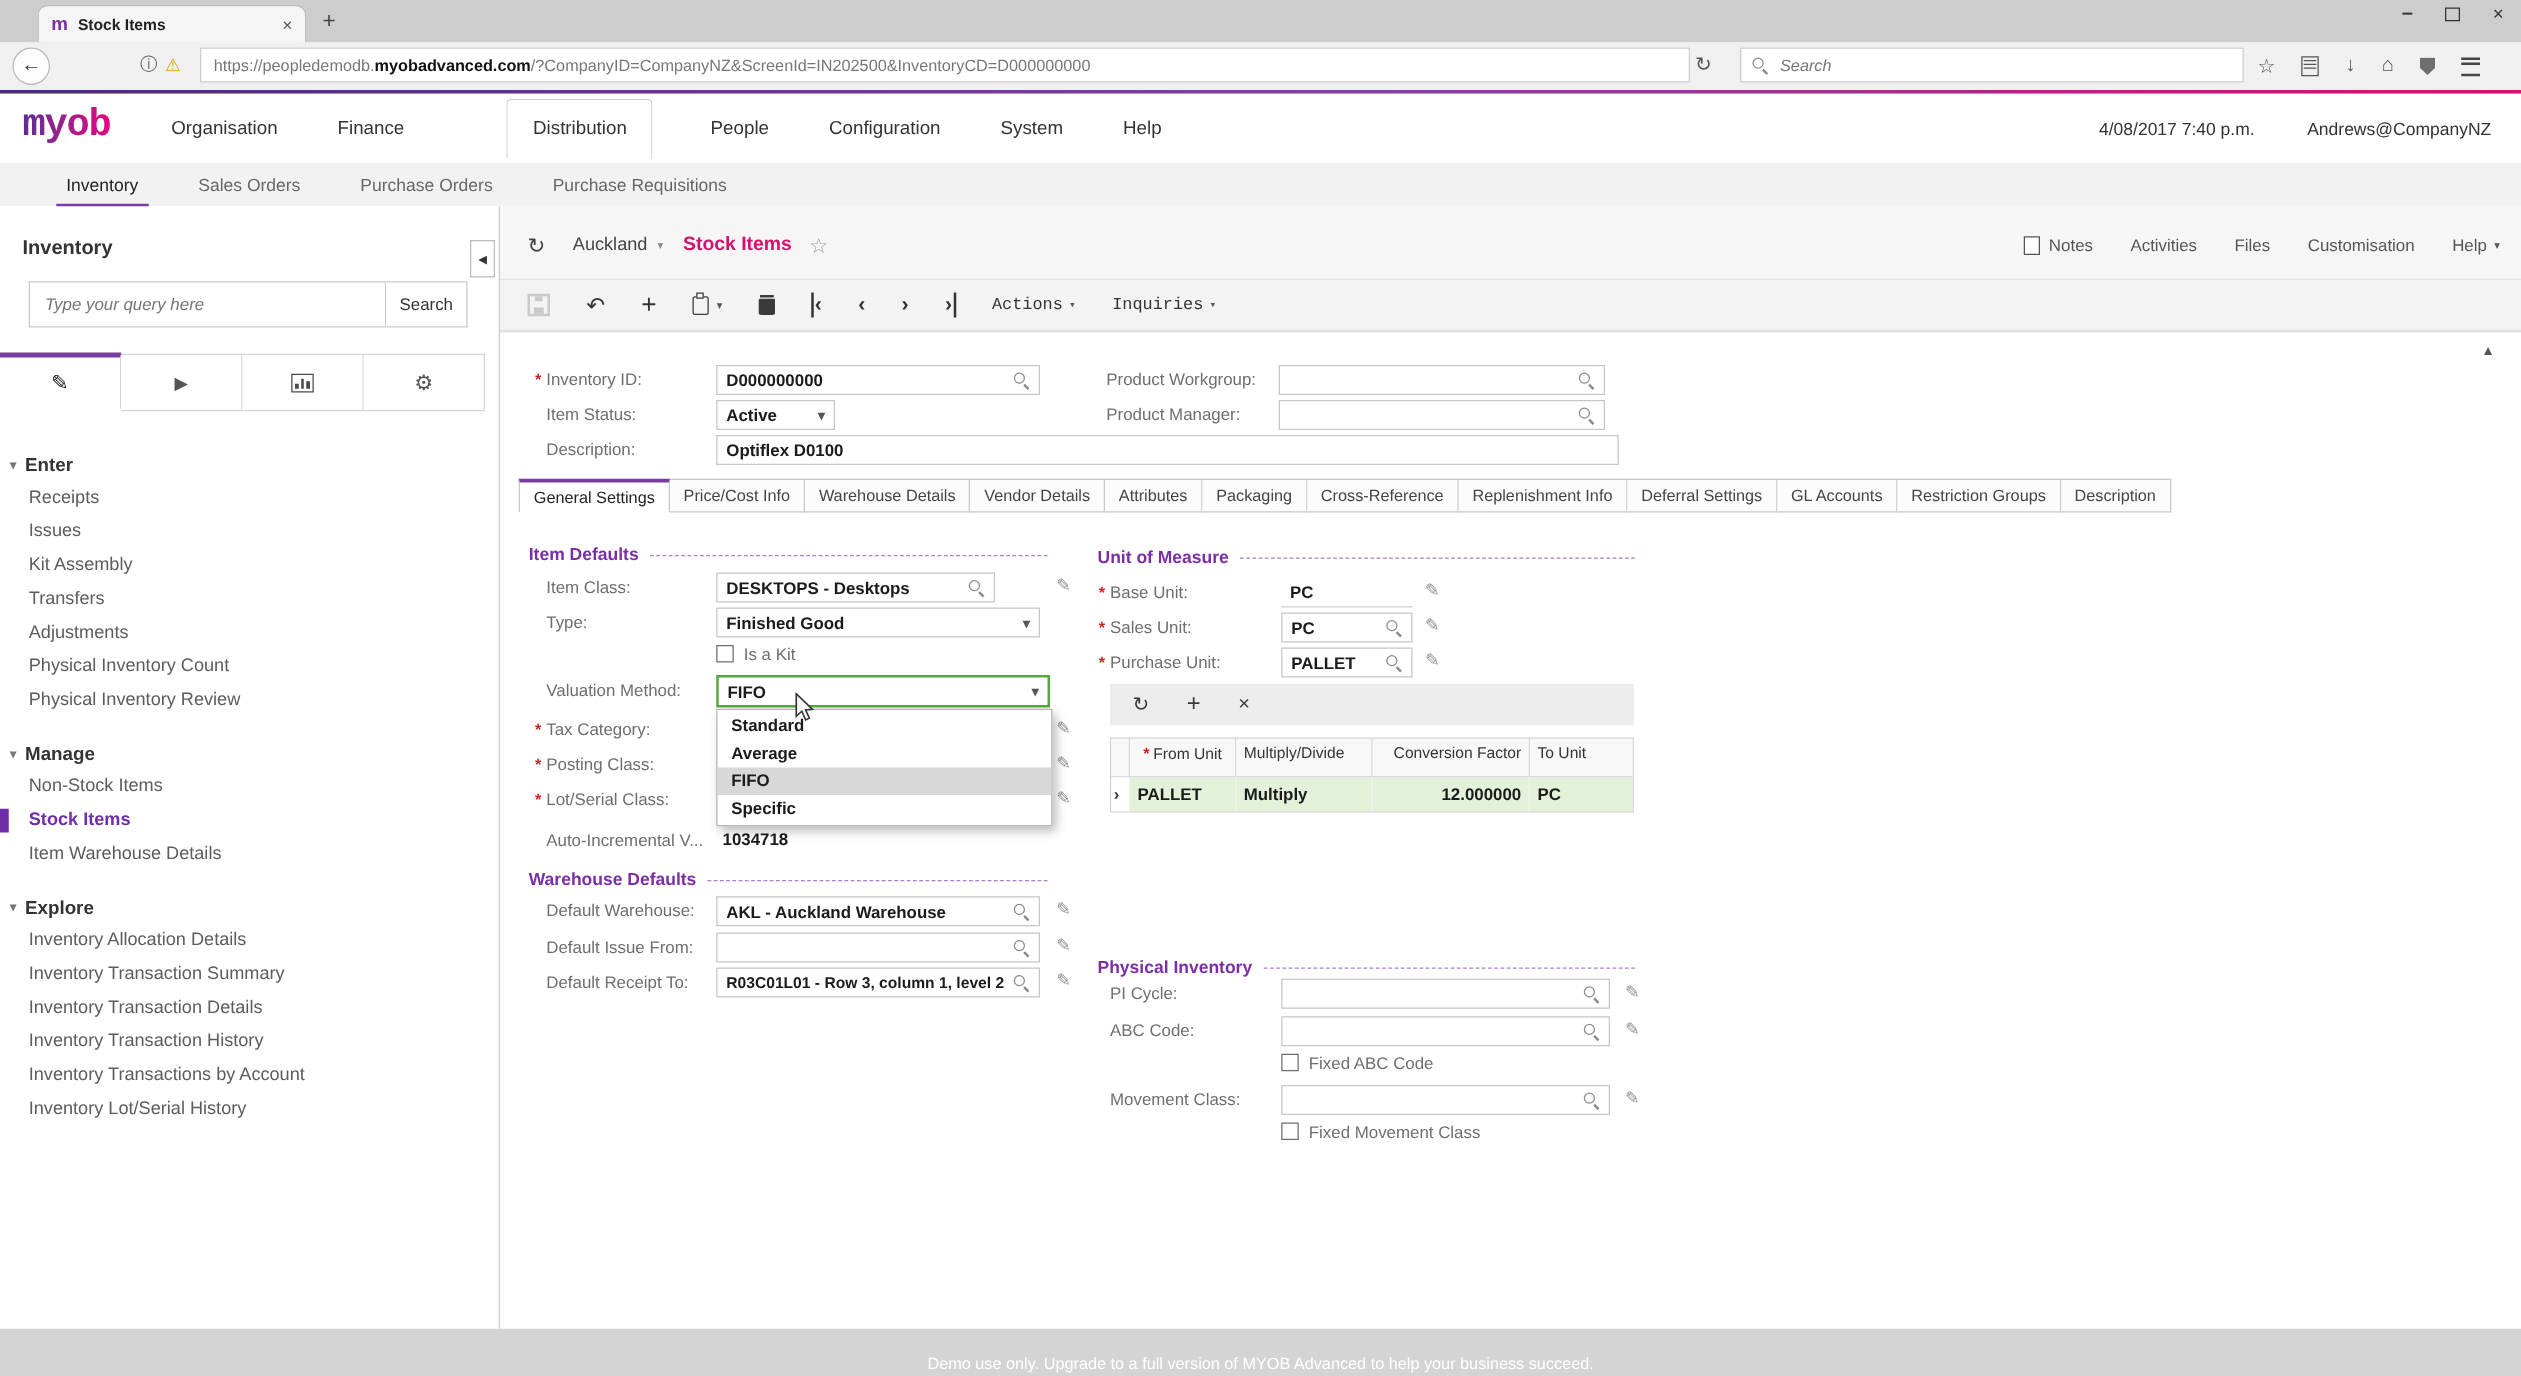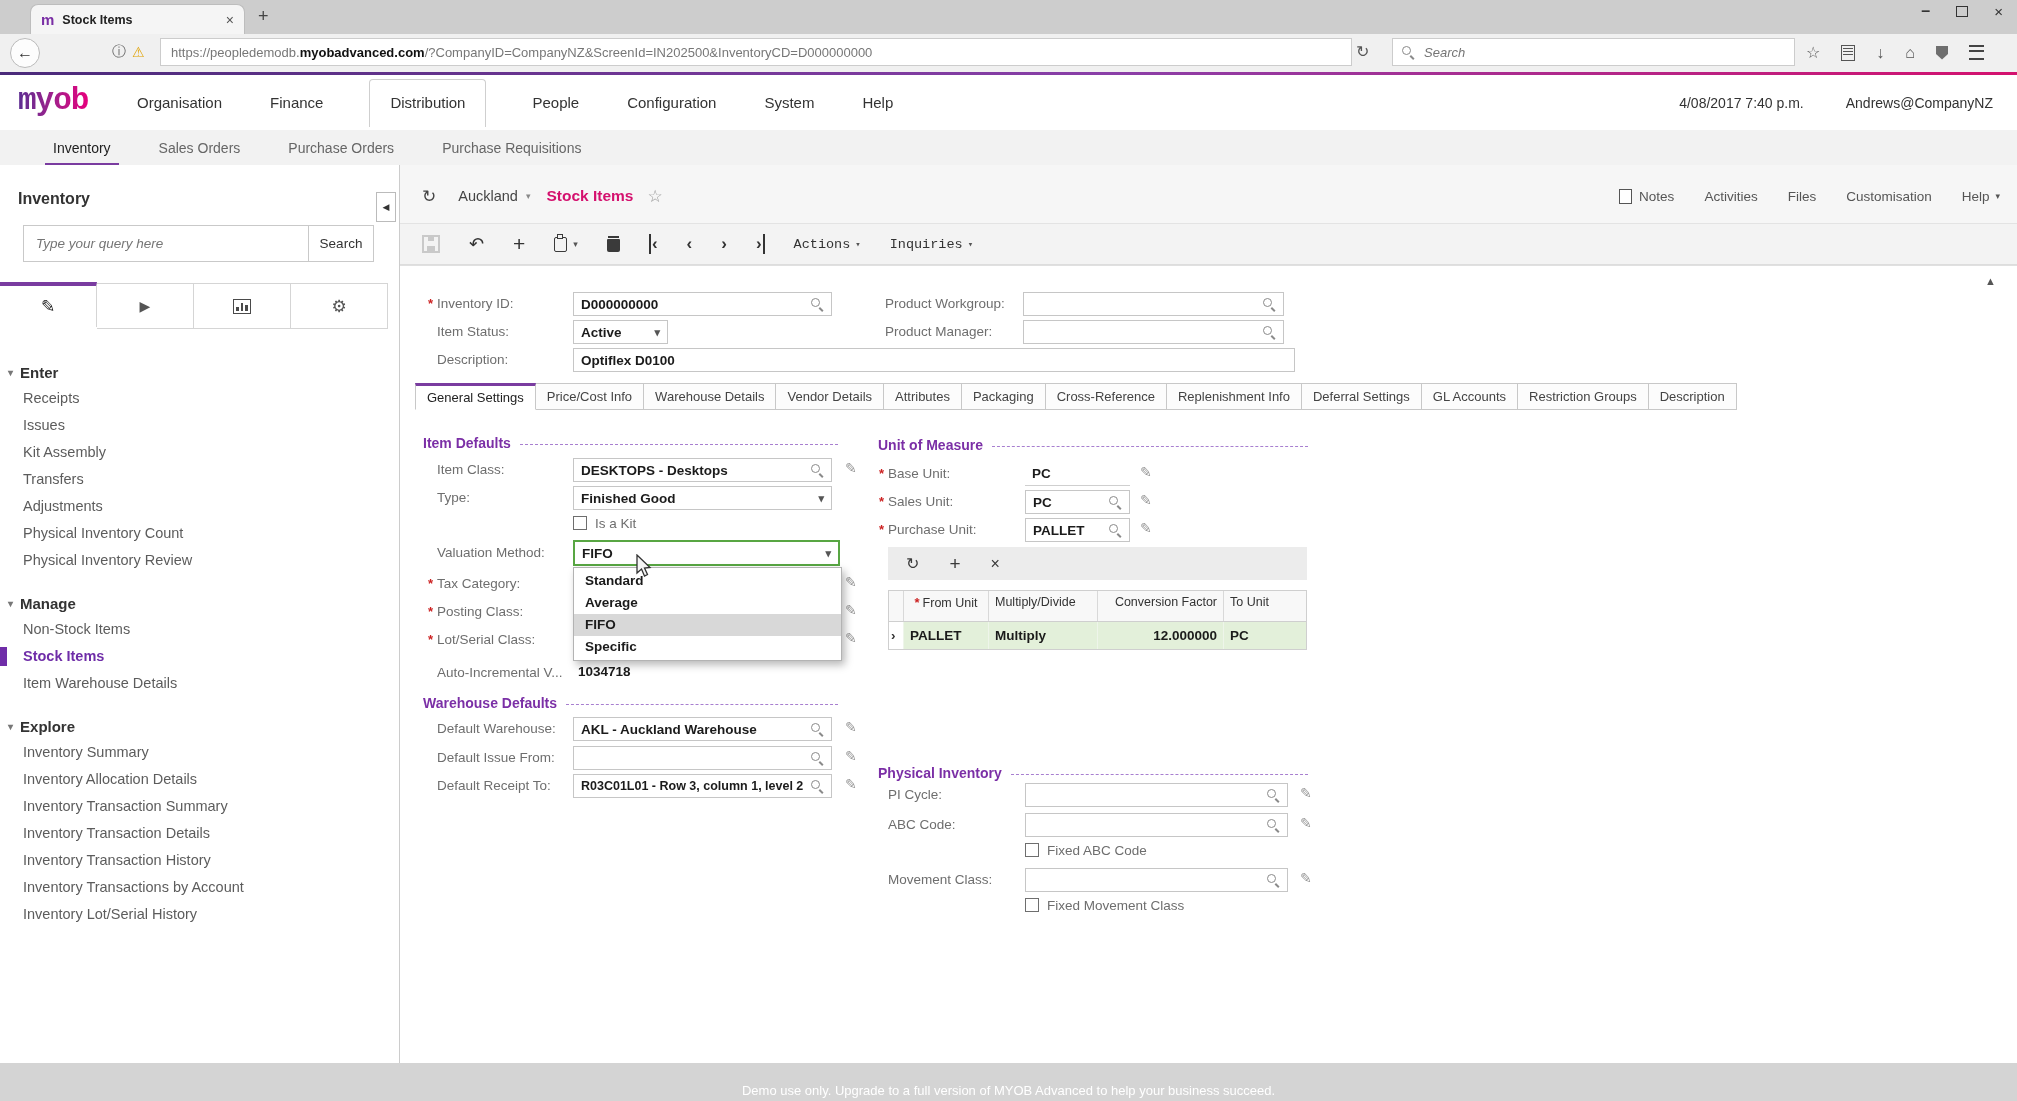--- a/index.html
+++ b/index.html
@@ -22,21 +22,21 @@
   .reloadbtn{position:absolute;left:1356px;top:8px;font-size:16px;color:#555;}
   .searchbox{position:absolute;left:1392px;top:4px;width:403px;height:28px;background:#fff;border:1px solid #ccc;display:flex;align-items:center;padding:0 8px;gap:7px;box-sizing:border-box;}
   .searchbox input{border:none;outline:none;font-style:italic;font-size:13px;color:#777;width:100%;background:transparent;font-family:"Liberation Sans",sans-serif;}
   .chrome-acts{position:absolute;left:1806px;top:9px;display:flex;gap:21px;align-items:center;color:#555;}
   .accent-line{position:absolute;left:0;top:72px;width:2017px;height:3px;background:linear-gradient(90deg,#4a2a7a,#8a3fa8 55%,#d4116e);}
   
   .app-header{position:absolute;left:0;top:75px;width:2017px;height:55px;background:#fff;}
   .logo{position:absolute;left:18px;top:8px;font-size:31px;font-weight:800;letter-spacing:-1px;background:linear-gradient(90deg,#5c2d91,#a0218c,#e6007d);-webkit-background-clip:text;background-clip:text;color:transparent;font-family:Liberation Mono, monospace;}
   .mainnav{position:absolute;left:135px;top:0;height:55px;display:flex;align-items:center;gap:44px;font-size:15px;color:#333;}
   .mainnav .nav-it{padding:6px 2px;}
-  .mainnav .nav-it.active{border:1px solid #cfcfcf;border-bottom:none;border-radius:4px 4px 0 0;padding:14px 20px 16px 20px;background:#fff;}
+  .mainnav .nav-it.active{border:1px solid #cfcfcf;border-bottom:none;border-radius:4px 4px 0 0;padding:14px 20px 16px 20px;background:#fff;margin-left:36px;}
   .hdr-right{position:absolute;right:24px;top:0;height:55px;display:flex;align-items:center;gap:42px;font-size:14px;color:#333;}
   
   .subnav{position:absolute;left:0;top:130px;width:2017px;height:35px;background:#f2f2f2;display:flex;align-items:center;gap:44px;padding-left:51px;font-size:14px;color:#666;box-sizing:border-box;}
   .subnav .sn{position:relative;padding:8px 2px;}
   .subnav .sn.active{color:#222;}
   .subnav .sn.active::after{content:'';position:absolute;left:-6px;right:-6px;bottom:-2px;height:3px;background:#7a3ca0;}
   
   .sidebar{position:absolute;left:0;top:165px;width:400px;height:898px;background:#fff;border-right:1px solid #ccc;box-sizing:border-box;}
   .sb-title{position:absolute;left:18px;top:25px;font-size:16px;font-weight:700;color:#333;}
   .sb-search{position:absolute;left:23px;top:60px;width:286px;height:37px;border:1px solid #c9c9c9;box-sizing:border-box;background:#fff;display:flex;align-items:center;padding:0 10px;}
@@ -223,21 +223,20 @@
           </div>
         <div class="sb-item">Non-Stock Items</div>
         <div class="sb-item active">Stock Items</div>
         <div class="sb-item">Item Warehouse Details</div>
       </div>
       <div class="sb-sec">
         <div class="sb-sec-head">
             <span class="car">▾</span>
             <span>Explore</span>
           </div>
-        <div class="sb-item">Inventory Summary</div>
         <div class="sb-item">Inventory Allocation Details</div>
         <div class="sb-item">Inventory Transaction Summary</div>
         <div class="sb-item">Inventory Transaction Details</div>
         <div class="sb-item">Inventory Transaction History</div>
         <div class="sb-item">Inventory Transactions by Account</div>
         <div class="sb-item">Inventory Lot/Serial History</div>
       </div>
     </div>
   </div>
   <div class="sb-collapse">◀</div>
@@ -333,21 +332,21 @@
       <div class="ctab">Description</div>
     </div>
 
     <div class="abs" style="left:15px;top:0;width:450px;height:798px;">
       <div class="sec-head" style="left:8px;top:270px;width:415px;">
           <span>Item Defaults</span>
           <span class="dash"></span>
         </div>
 
       <span class="abs lbl" style="left:22px;top:297px;">Item Class:</span>
-      <div class="vbox" style="left:158px;top:293px;width:259px;">
+      <div class="vbox" style="left:158px;top:293px;width:223px;">
           <span>DESKTOPS - Desktops</span>
           <span class="mag"></span>
         </div>
       <span class="pencil" style="left:430px;top:295px;">✎</span>
 
       <span class="abs lbl" style="left:22px;top:325px;">Type:</span>
       <div class="vbox" style="left:158px;top:321px;width:259px;">
           <span>Finished Good</span>
           <span class="ddcaret">▾</span>
         </div>

